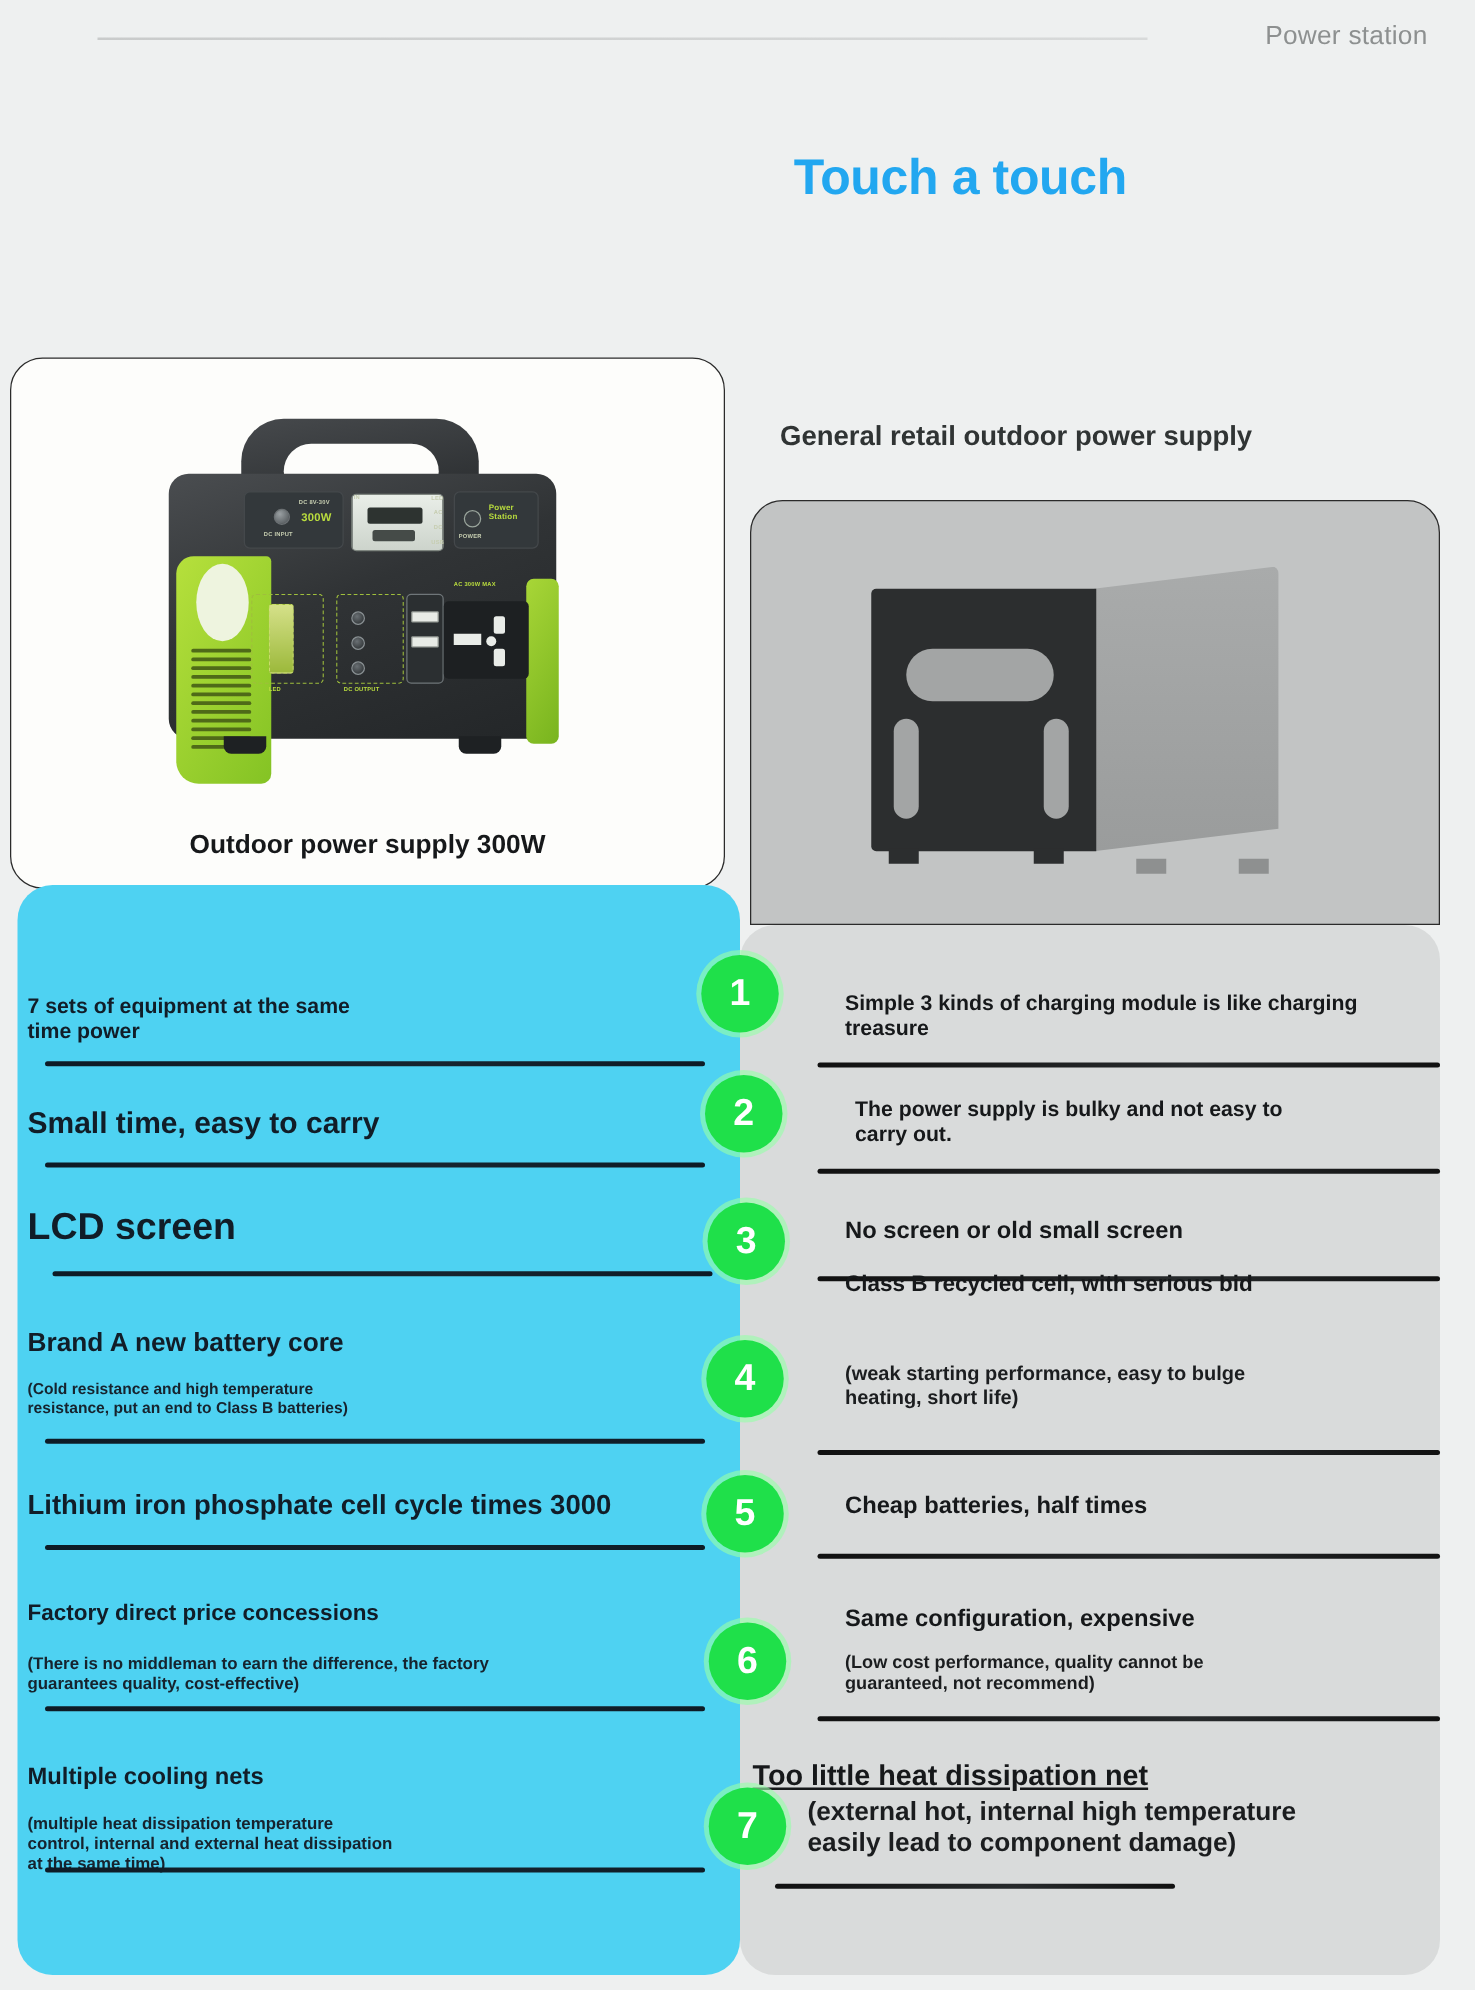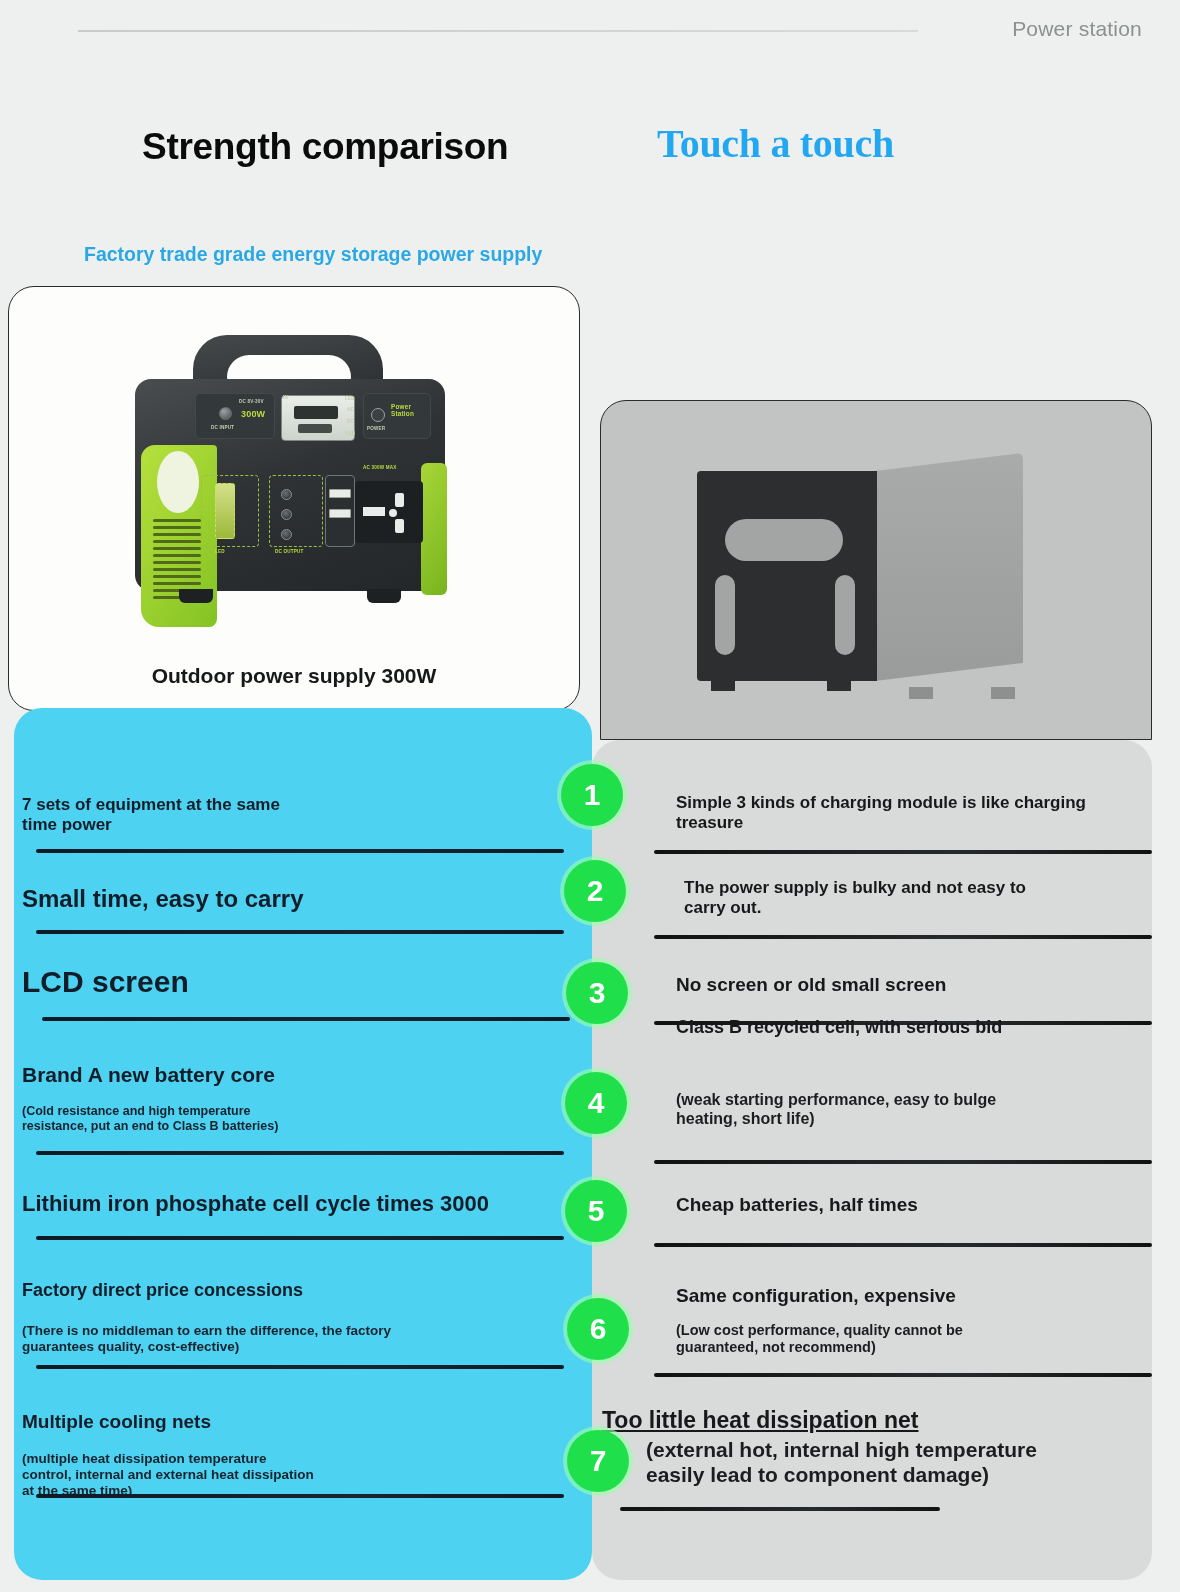--- a/index.html
+++ b/index.html
@@ -23,24 +23,23 @@
     font-size:21px; color:#8d9090; letter-spacing:.2px;
   }
 
   
   .title-main {
     position:absolute; left:142px; top:126px;
     font-size:37px; font-weight:bold; color:#0b0b0b;
     letter-spacing:-.3px;
   }
   .title-accent {
-    position:absolute; left:657px; top:120px;
+    position:absolute; left:635px; top:120px;
     font-size:40px; font-weight:bold; color:#22a7f0;
     letter-spacing:-.3px;
-    font-family:Liberation Serif, serif;
   }
   .subtitle-left {
     position:absolute; left:84px; top:243px;
     font-size:19.5px; font-weight:bold; color:#29a8e5;
   }
   .subtitle-right {
     position:absolute; left:624px; top:336px;
     font-size:22px; font-weight:bold; color:#303434;
   }
 
@@ -228,23 +227,22 @@
 </head>
 <body>
 
 <div class="stage">
 
   <div class="topbar">
     <div class="rule"></div>
     <div class="brand">Power station</div>
   </div>
 
-  <div class="title-main">Strength comparison</div>
   <div class="title-accent">Touch a touch</div>
-  <div class="subtitle-left">Factory trade grade energy storage power supply</div>
+  <div class="subtitle-right">General retail outdoor power supply</div>
 
   <div class="card-left">
     <div class="ps">
       <div class="handle">
         <div class="handle-hole"></div>
       </div>
       <div class="body">
         <div class="side-green">
           <div class="side-oval"></div>
           <div class="vent">

